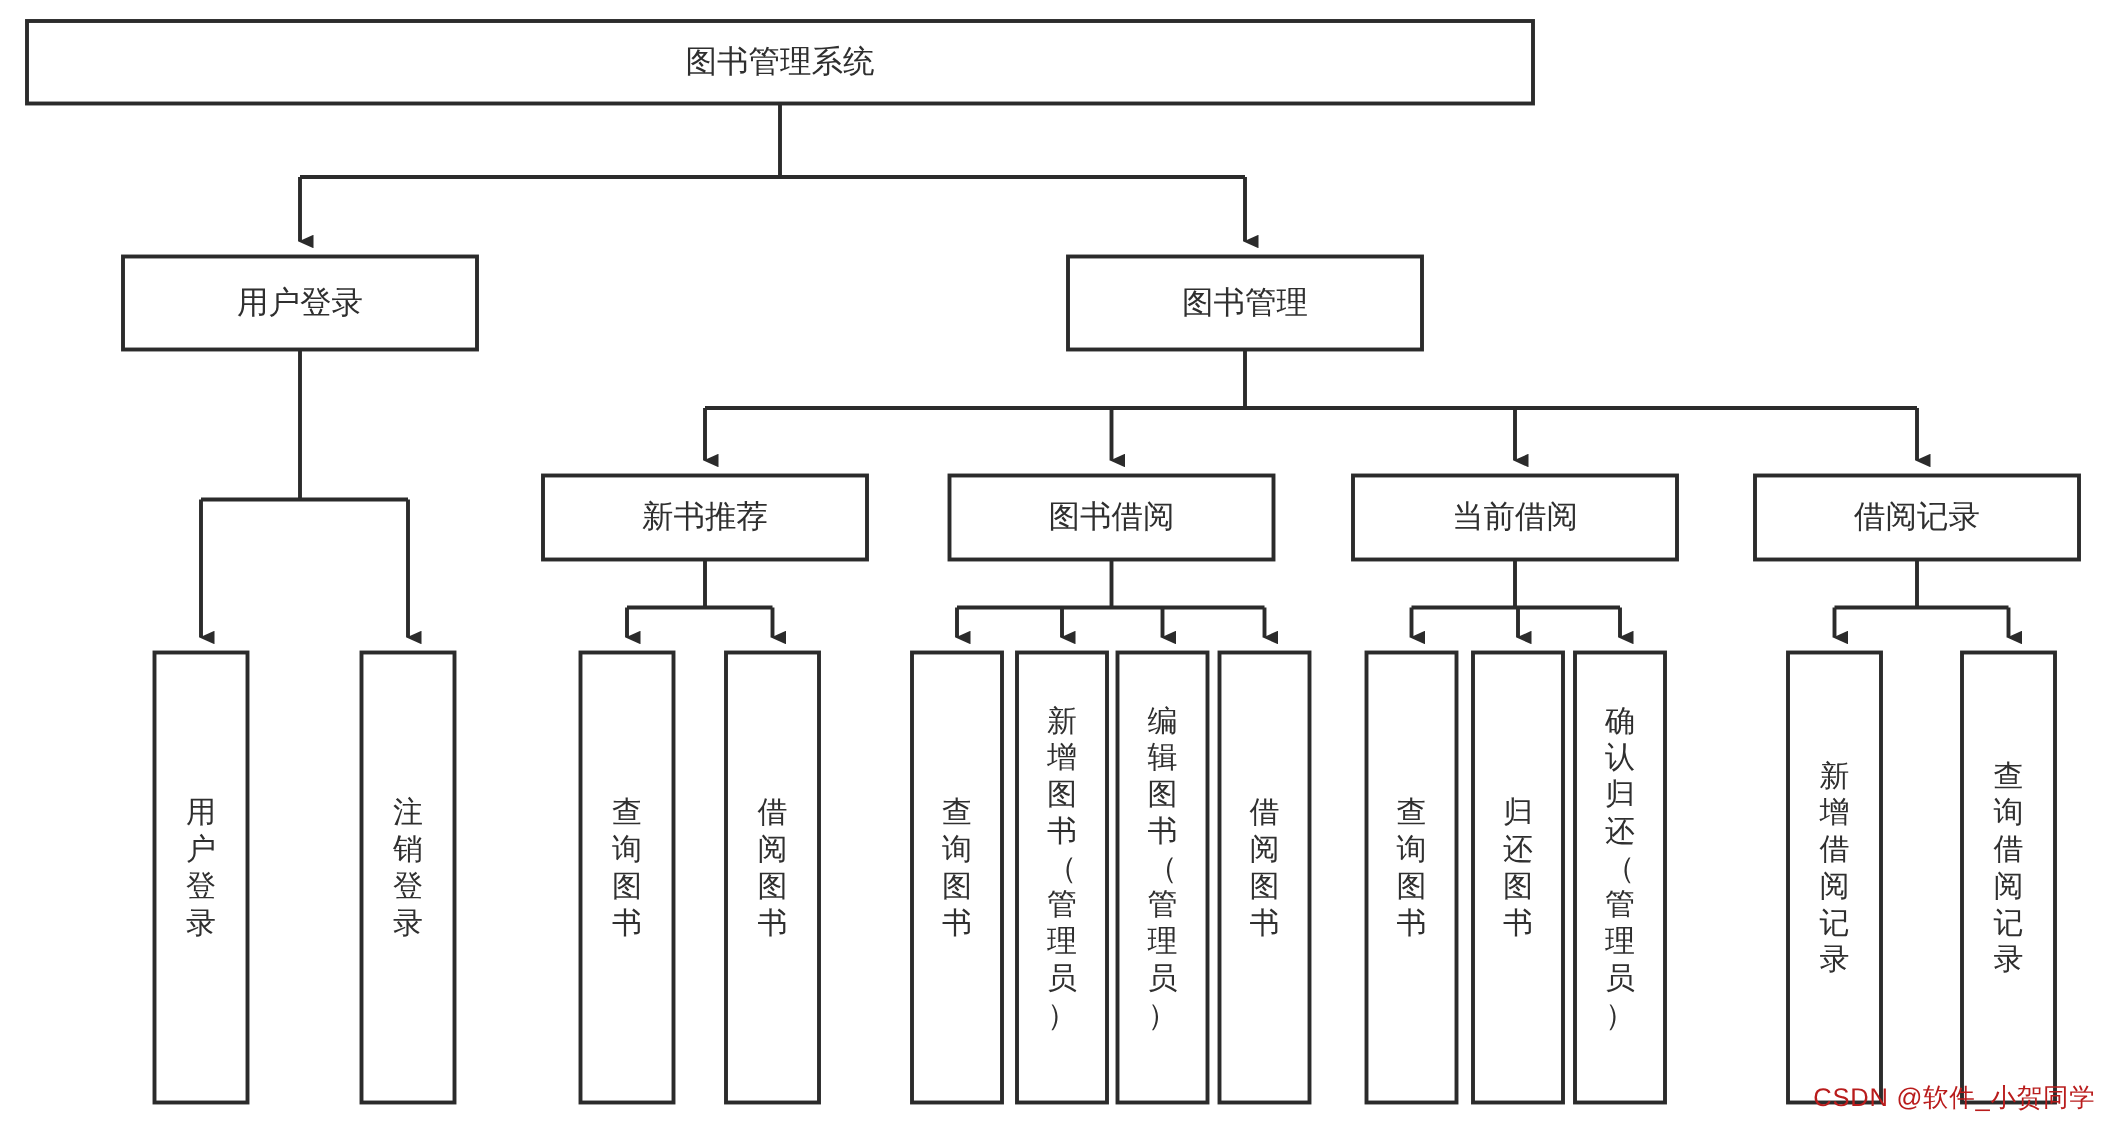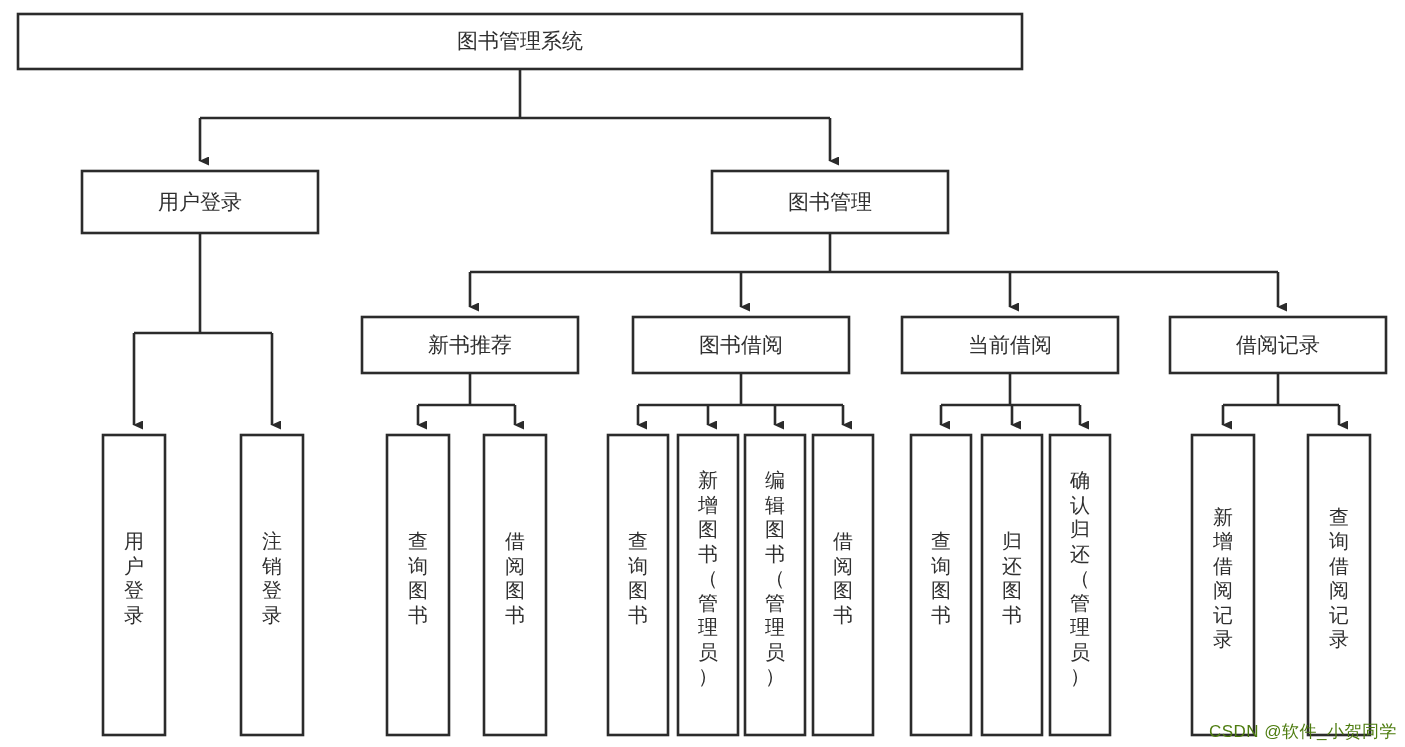--- a/index.html
+++ b/index.html
@@ -49,21 +49,21 @@
   .connector {
     stroke: #2b2b2b;
     stroke-width: 2.6;
     fill: none;
     stroke-linecap: butt;
   }
   .watermark {
     position: absolute;
     right: 8px;
     bottom: 4px;
-    color: #4d7c0f;
+    color: #b91c1c;
     font-size: 17px;
     font-family: "Liberation Sans", "DejaVu Sans", sans-serif;
     letter-spacing: 0.5px;
     white-space: nowrap;
     user-select: none;
   }
 </style>
 </head>
 <body>
 

